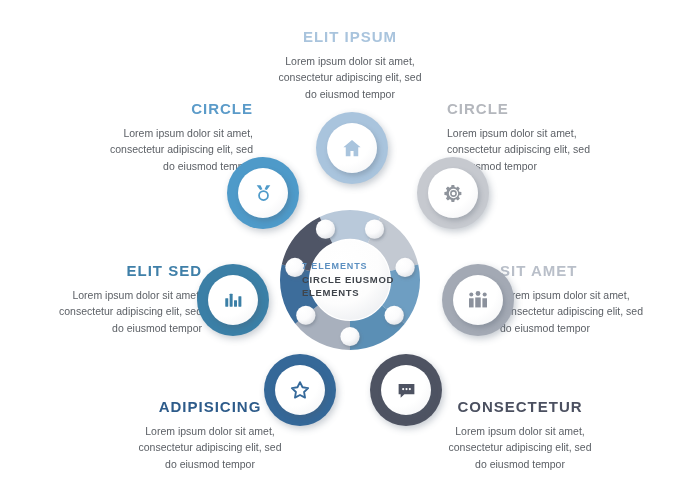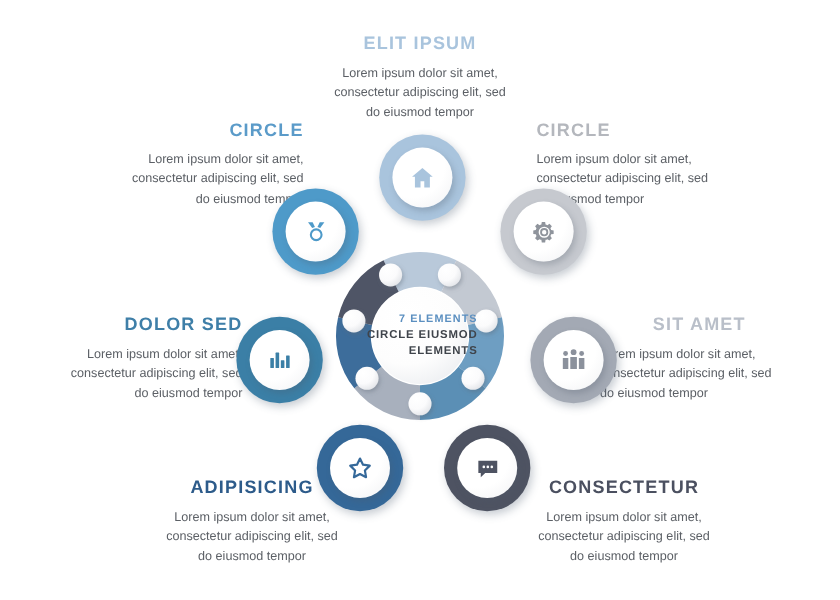--- a/index.html
+++ b/index.html
@@ -49,21 +49,21 @@
     position:absolute;
     left:275px; top:205px;
     width:150px; height:150px;
   }
   #donut-svg { display:block; width:150px; height:150px; overflow:visible; }
   #center-label {
     position:absolute;
     left:50%; top:50%;
     transform:translate(-50%,-50%);
     width:96px;
-    text-align:right;
+    text-align:left;
     pointer-events:none;
   }
   #center-label .line1 {
     font-size:9px; font-weight:bold; letter-spacing:0.9px;
     color:#5b8fc0; margin-bottom:3px;
   }
   #center-label .line2,
   #center-label .line3 {
     font-size:9.5px; font-weight:bold; letter-spacing:0.7px;
     color:#3f444b; line-height:1.35;
@@ -120,30 +120,30 @@
   <div class="block ta-left" id="blk-dolor">
     <div class="title" style="color: rgb(180, 183, 189);">CIRCLE</div>
     <div class="body" style="color: rgb(92, 96, 102);">
       <div>Lorem ipsum dolor sit amet,</div>
       <div>consectetur adipiscing elit, sed</div>
       <div>do eiusmod tempor</div>
     </div>
   </div>
 
   <div class="block ta-right" id="blk-elitsed">
-    <div class="title" style="color: rgb(63, 127, 168);">DOLOR SED</div>
+    <div class="title" style="color: rgb(63, 127, 168);">ELIT SED</div>
     <div class="body" style="color: rgb(92, 96, 102);">
       <div>Lorem ipsum dolor sit amet,</div>
       <div>consectetur adipiscing elit, sed</div>
       <div>do eiusmod tempor</div>
     </div>
   </div>
 
   <div class="block ta-left" id="blk-sitamet">
-    <div class="title" style="color: rgb(185, 191, 201); margin-left: 44px;">SIT AMET</div>
+    <div class="title" style="color: rgb(185, 191, 201);">SIT AMET</div>
     <div class="body" style="color: rgb(92, 96, 102);">
       <div>Lorem ipsum dolor sit amet,</div>
       <div>consectetur adipiscing elit, sed</div>
       <div>do eiusmod tempor</div>
     </div>
   </div>
 
   <div class="block ta-center" id="blk-adipisicing">
     <div class="title" style="color: rgb(45, 91, 138);">ADIPISICING</div>
     <div class="body" style="color: rgb(92, 96, 102);">

